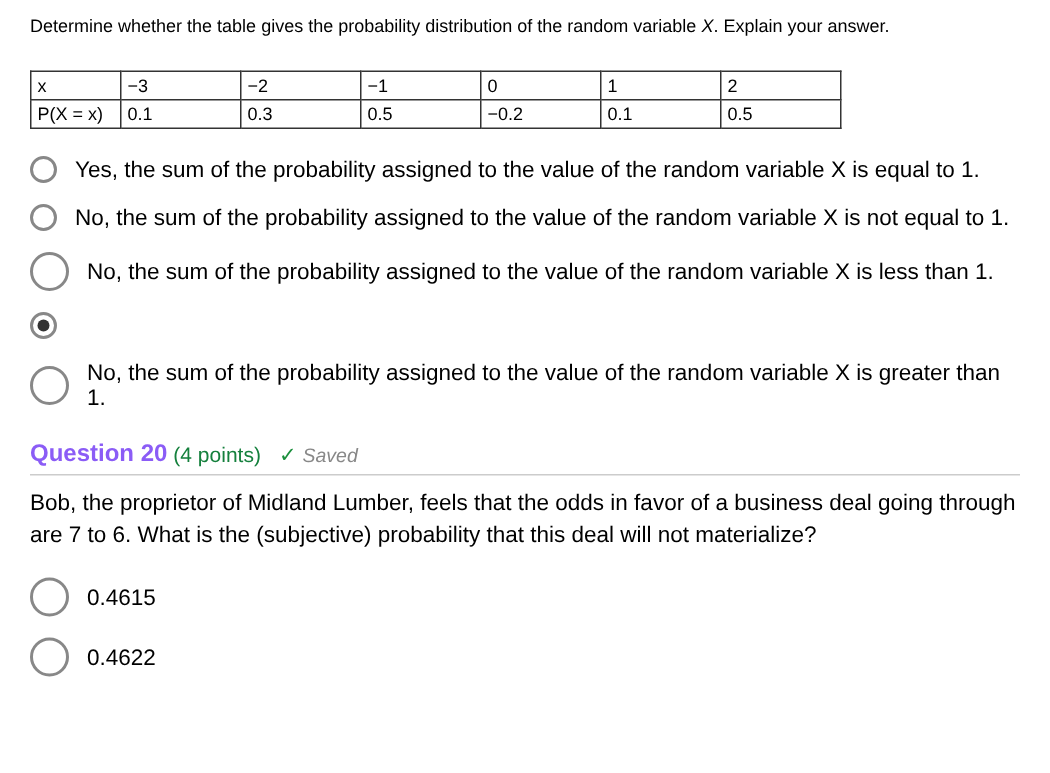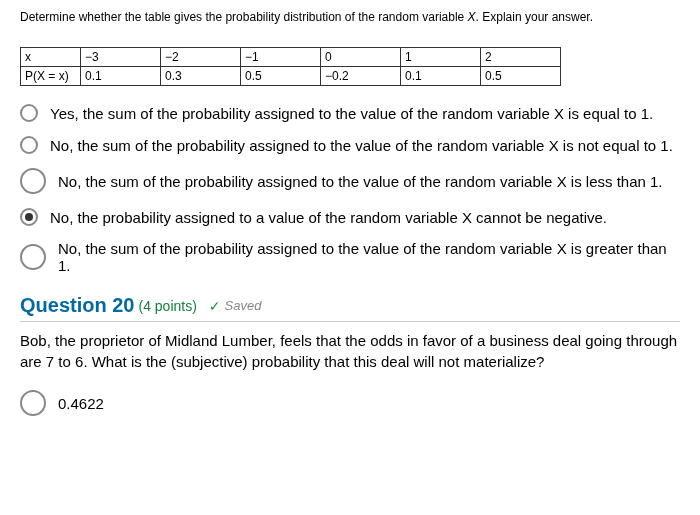--- a/index.html
+++ b/index.html
@@ -8,21 +8,21 @@
 .prob-table { border-collapse: collapse; margin-bottom: 18px; font-size: 12px; }
 .prob-table td { border: 1px solid #333; padding: 2px 4px; min-width: 80px; height: 16px; }
 .prob-table td:first-child { min-width: 60px; }
 .prob-table td.col2 { min-width: 80px; }
 .options { margin-bottom: 20px; }
 .option-row { display: flex; align-items: center; margin-bottom: 14px; font-size: 15px; }
 .radio { width: 18px; height: 18px; border: 2px solid #888; border-radius: 50%; margin-right: 12px; flex-shrink: 0; display: flex; align-items: center; justify-content: center; }
 .radio.big { width: 26px; height: 26px; border-width: 2px; }
 .radio.selected::after { content: ''; width: 8px; height: 8px; background: #333; border-radius: 50%; display: block; }
 .q-header { display: flex; align-items: center; border-bottom: 1px solid #ccc; padding-bottom: 4px; margin-bottom: 8px; margin-top: 8px; }
-.q-title { font-size: 20px; font-weight: bold; color: #0369a1; }
+.q-title { font-size: 16px; font-weight: bold; color: #8b5cf6; }
 .q-points { font-size: 14px; color: #15803d; margin-left: 4px; }
 .saved { margin-left: 12px; color: #888; font-size: 13px; display: flex; align-items: center; }
 .check { color: #1a8f3c; margin-right: 4px; font-size: 14px; }
 .q-body { font-size: 15px; margin-bottom: 18px; line-height: 1.4; }
 .italic { font-style: italic; }
 </style>
 </head>
 <body>
 
 <div class="q-text">
@@ -60,21 +60,20 @@
   <div class="option-row">
       <span class="radio"></span>
       <span>No, the sum of the probability assigned to the value of the random variable X is not equal to 1.</span>
     </div>
   <div class="option-row">
       <span class="radio big"></span>
       <span>No, the sum of the probability assigned to the value of the random variable X is less than 1.</span>
     </div>
   <div class="option-row">
       <span class="radio selected"></span>
-      <span>No, the probability assigned to a value of the random variable X cannot be negative.</span>
     </div>
   <div class="option-row">
       <span class="radio big"></span>
       <span>No, the sum of the probability assigned to the value of the random variable X is greater than 1.</span>
     </div>
 </div>
 
 <div class="q-header">
   <span class="q-title">Question 20</span>
   <span class="q-points">(4 points)</span>
@@ -82,15 +81,19 @@
       <span class="check">✓</span>
       <span class="italic">Saved</span>
     </span>
 </div>
 
 <div class="q-body">Bob, the proprietor of Midland Lumber, feels that the odds in favor of a business deal going through are 7 to 6. What is the (subjective) probability that this deal will not materialize?</div>
 
 <div class="options">
   <div class="option-row">
       <span class="radio big"></span>
+      <span>0.4615</span>
+    </div>
+  <div class="option-row">
+      <span class="radio big"></span>
       <span>0.4622</span>
     </div>
 </div>
 
 </body></html>

